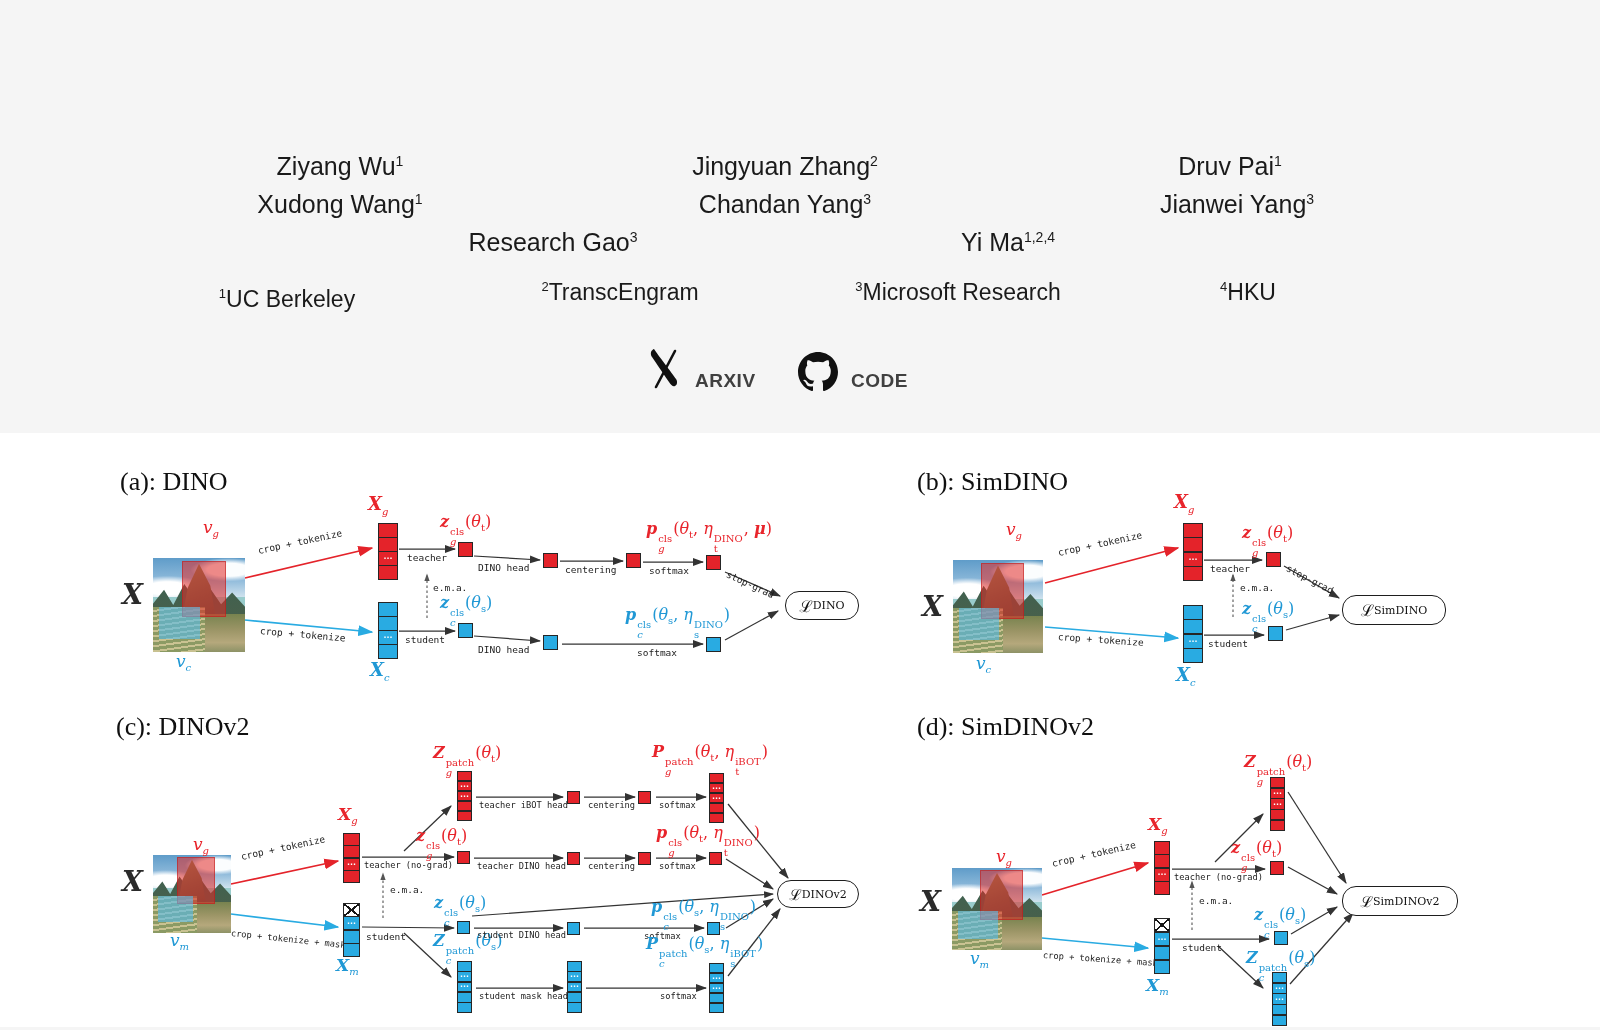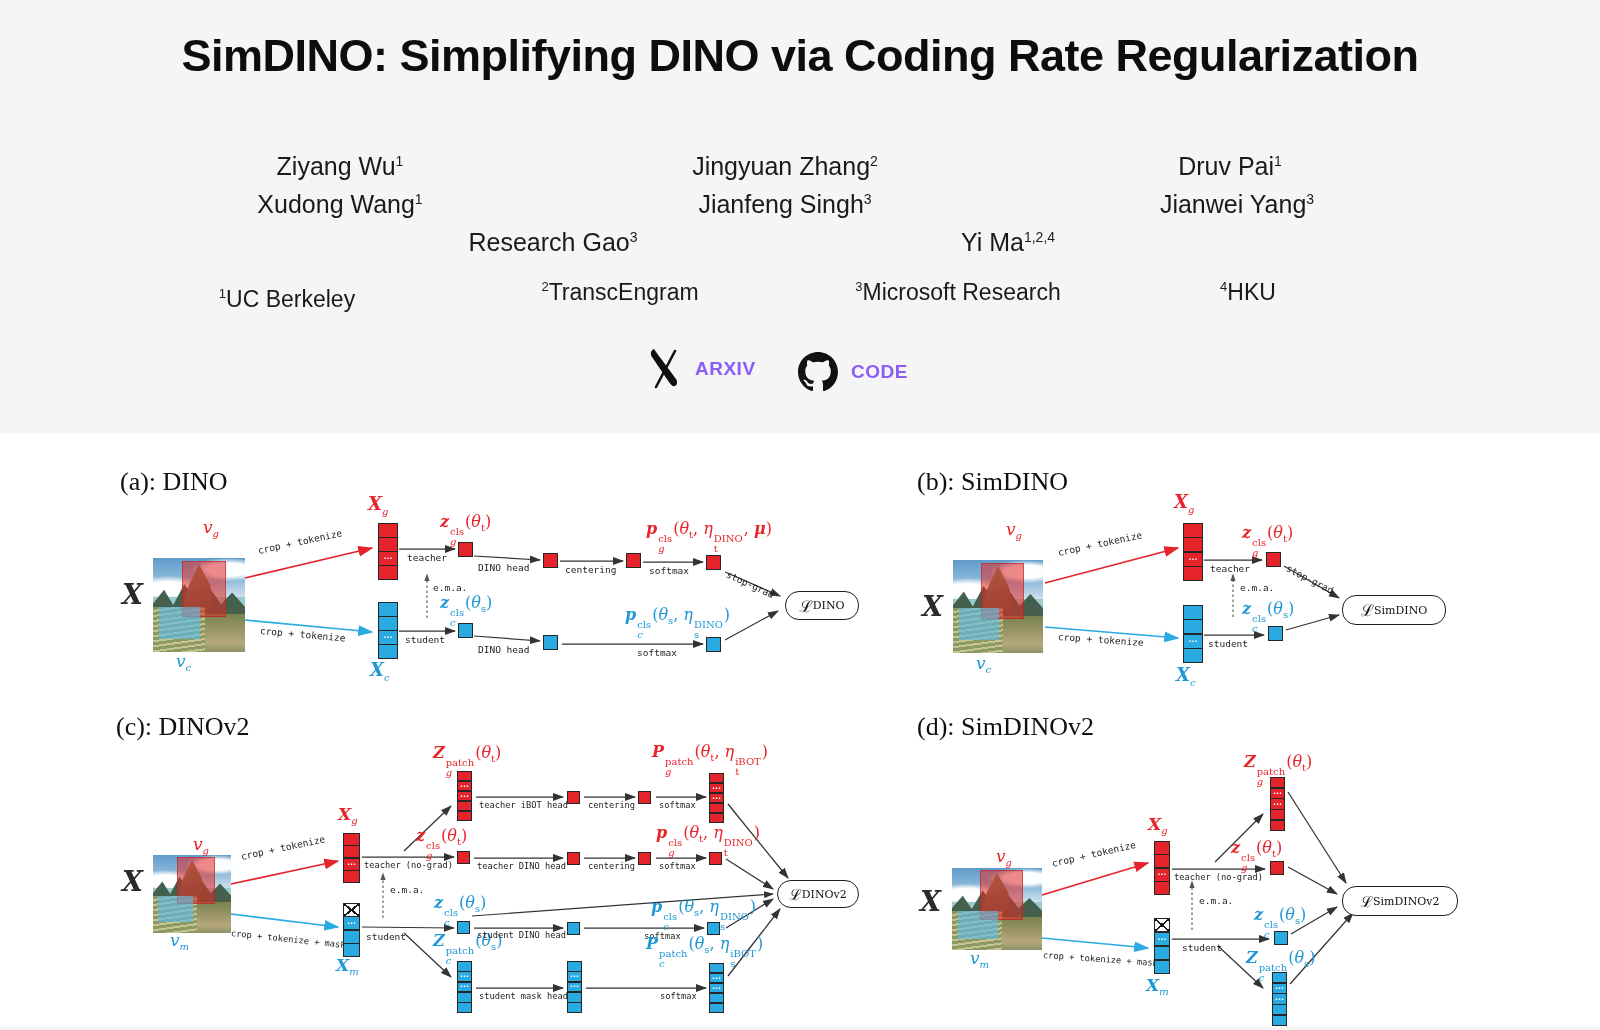--- a/index.html
+++ b/index.html
@@ -7,21 +7,21 @@
        font-family:"Liberation Sans",sans-serif;color:#111}
 
   
   .site-header{position:absolute;left:0;top:0;width:1600px;height:433px;background:#f5f5f5}
   .page-title{position:absolute;left:0;top:30px;width:1600px;margin:0;text-align:center;
               font-size:45px;font-weight:800;letter-spacing:-0.5px;color:#0d0d0d}
   .author{position:absolute;transform:translateX(-50%);font-size:25px;color:#1a1a1a;white-space:nowrap}
   .author sup{font-size:14px}
   .aff{position:absolute;transform:translateX(-50%);font-size:23px;color:#1a1a1a;white-space:nowrap}
   .aff sup{font-size:13px}
-  .hdr-link{position:absolute;display:flex;align-items:center;gap:13px;text-decoration:none;color:#8b5cf6;cursor:pointer}
+  .hdr-link{position:absolute;display:flex;align-items:flex-end;gap:13px;text-decoration:none;color:#404040;cursor:pointer}
   .hdr-link .lbl{font-size:19px;font-weight:800;letter-spacing:.5px}
 
   
   .fig{position:absolute;left:0;top:433px;width:1600px;height:594px;background:#fff}
   .bottom-strip{position:absolute;left:0;top:1027px;width:1600px;height:3px;background:#f5f5f5}
   .panel{position:absolute}
   .panel svg.wires{position:absolute;left:0;top:0}
   .ptitle{position:absolute;font-family:"Liberation Serif",serif;font-size:26px;color:#101010;white-space:nowrap}
 
   
@@ -99,27 +99,26 @@
     <marker id="ahb" viewBox="0 0 10 7" refX="9" refY="3.5" markerWidth="9" markerHeight="7" orient="auto">
         <path d="M0,0L10,3.5L0,7z" fill="#29abe2"></path>
       </marker>
     <marker id="ahg" viewBox="0 0 10 7" refX="8" refY="3.5" markerWidth="7" markerHeight="6" orient="auto">
         <path d="M0,0L10,3.5L0,7z" fill="#555"></path>
       </marker>
   </defs>
 </svg>
 
 <div class="site-header">
-  <h1 class="page-title">SimDINO: Simplifying DINO via Coding Rate Regularization</h1>
 
   <span class="author" style="left:340px;top:152px"><span>Ziyang Wu</span><sup>1</sup></span>
   <span class="author" style="left:785px;top:152px"><span>Jingyuan Zhang</span><sup>2</sup></span>
   <span class="author" style="left:1230px;top:152px"><span>Druv Pai</span><sup>1</sup></span>
   <span class="author" style="left:340px;top:190px"><span>Xudong Wang</span><sup>1</sup></span>
-  <span class="author" style="left:785px;top:190px"><span>Jianfeng Singh</span><sup>3</sup></span>
+  <span class="author" style="left:785px;top:190px"><span>Chandan Yang</span><sup>3</sup></span>
   <span class="author" style="left:1237px;top:190px"><span>Jianwei Yang</span><sup>3</sup></span>
   <span class="author" style="left:553px;top:228px"><span>Research Gao</span><sup>3</sup></span>
   <span class="author" style="left:1008px;top:228px"><span>Yi Ma</span><sup>1,2,4</sup></span>
 
   <span class="aff" style="left:287px;top:286px"><sup>1</sup><span>UC Berkeley</span></span>
   <span class="aff" style="left:620px;top:279px"><sup>2</sup><span>TranscEngram</span></span>
   <span class="aff" style="left:958px;top:279px"><sup>3</sup><span>Microsoft Research</span></span>
   <span class="aff" style="left:1248px;top:279px"><sup>4</sup><span>HKU</span></span>
 
   <a class="hdr-link" style="left:648px;top:346px">

